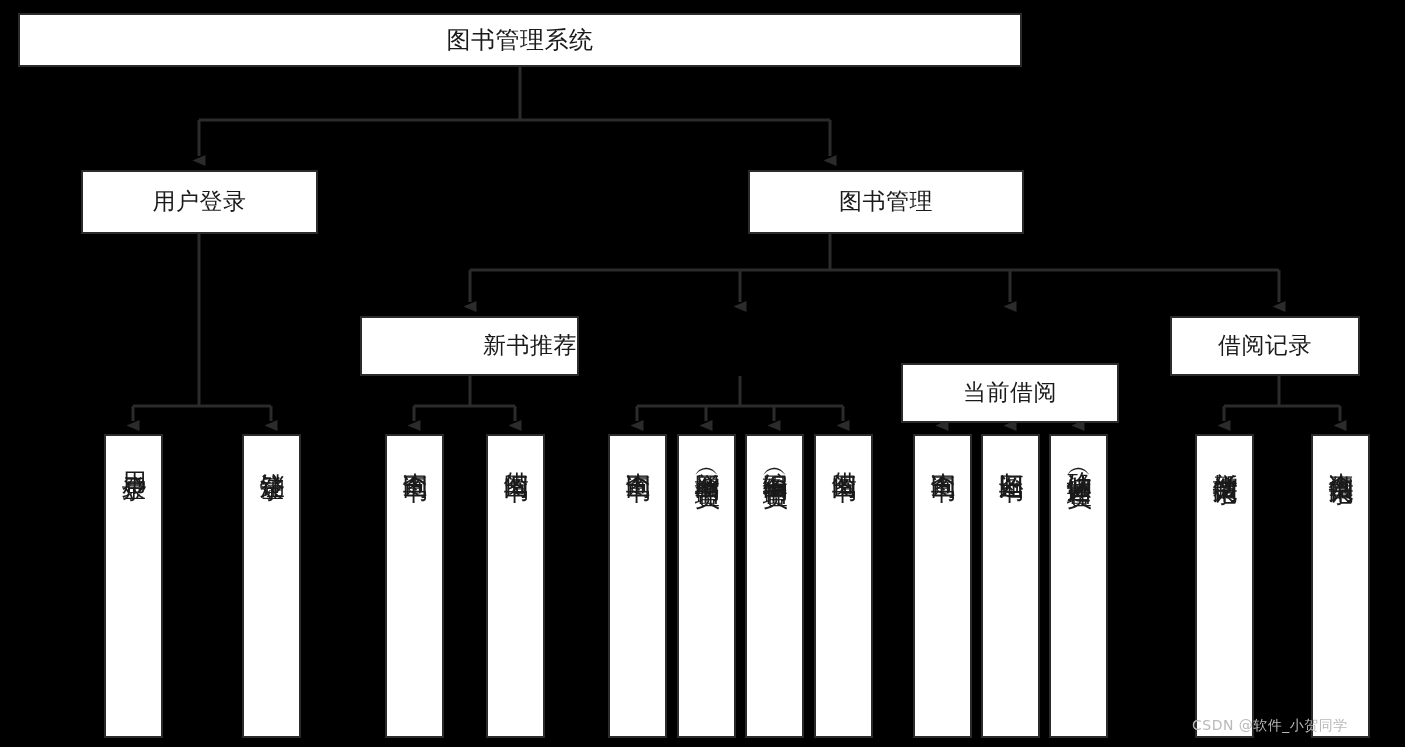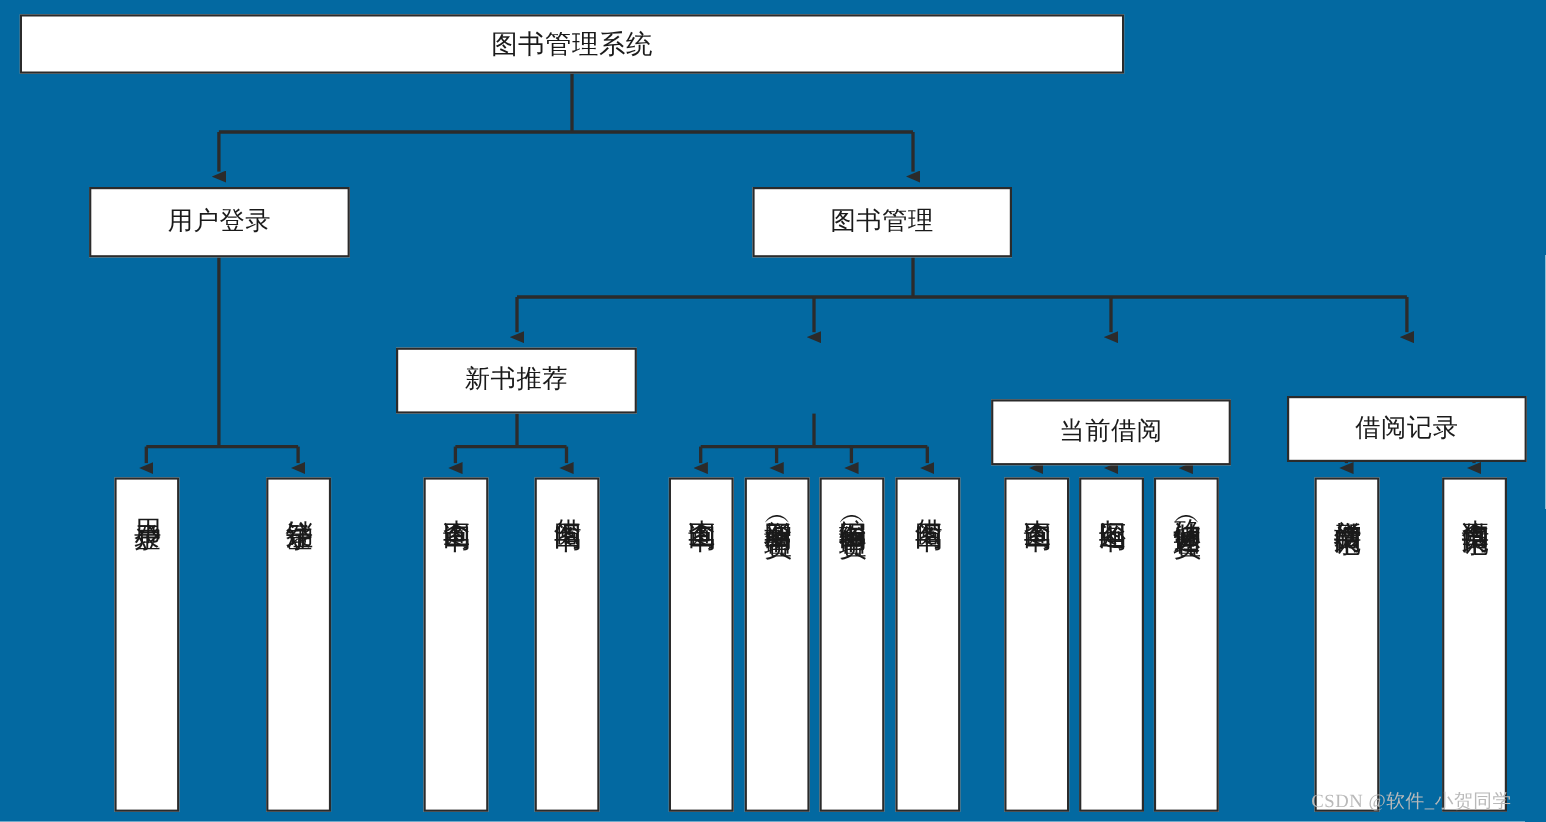--- a/index.html
+++ b/index.html
@@ -7,21 +7,21 @@
     padding: 0;
     background: #ffffff;
   }
   body {
     font-family: "DejaVu Sans", "Liberation Sans", sans-serif;
   }
   #diagram-root {
     position: relative;
     width: 1405px;
     height: 747px;
-    background: #0369a1;
+    background: #000000;
     overflow: hidden;
   }
   svg.edges {
     position: absolute;
     left: 0;
     top: 0;
     width: 1405px;
     height: 747px;
     pointer-events: none;
   }
@@ -56,25 +56,24 @@
     font-size: 25px;
     line-height: 1.06;
     letter-spacing: 2px;
   }
   .node.root .label {
     font-size: 24px;
   }
   .watermark {
     position: absolute;
     color: #b9b9b9;
-    font-size: 17px;
+    font-size: 14px;
     letter-spacing: 0.5px;
     white-space: nowrap;
     user-select: none;
-    font-family: Liberation Serif, serif;
   }
 </style>
 </head>
 <body>
 
 <div id="diagram-root">
 
   <svg class="edges" viewBox="0 0 1405 747">
     <defs>
       <marker id="arrow" markerWidth="11" markerHeight="13" refX="1" refY="6.5" orient="auto" markerUnits="userSpaceOnUse">
@@ -128,34 +127,34 @@
   </svg>
 
   <div class="node horiz root" style="left:18px; top:13px; width:1004px; height:54px;">
     <span class="label">图书管理系统</span>
   </div>
 
   <div class="node horiz" style="left:81px; top:170px; width:237px; height:64px;">
     <span class="label">用户登录</span>
   </div>
 
-  <div class="node horiz" style="left:684px; top:170px; width:236px; height:64px;">
+  <div class="node horiz" style="left:748px; top:170px; width:276px; height:64px;">
     <span class="label">图书管理</span>
   </div>
 
-  <div class="node horiz" style="left:360px; top:316px; width:219px; height:60px;">
+  <div class="node horiz" style="left:360px; top:316px; width:219px; height:60px;justify-content:flex-end;">
     <span class="label">新书推荐</span>
   </div>
 
 
   <div class="node horiz" style="left:901px; top:316px; width:218px; height:60px;margin-top:47px;">
     <span class="label">当前借阅</span>
   </div>
 
-  <div class="node horiz" style="left:1170px; top:316px; width:218px; height:60px;margin-top:44px;">
+  <div class="node horiz" style="left:1170px; top:316px; width:190px; height:60px;">
     <span class="label">借阅记录</span>
   </div>
 
   <div class="node vert" style="left:104px; top:434px; width:59px; height:304px;">
     <span class="label">用户登录</span>
   </div>
 
   <div class="node vert" style="left:242px; top:434px; width:59px; height:304px;">
     <span class="label">注销登录</span>
   </div>

